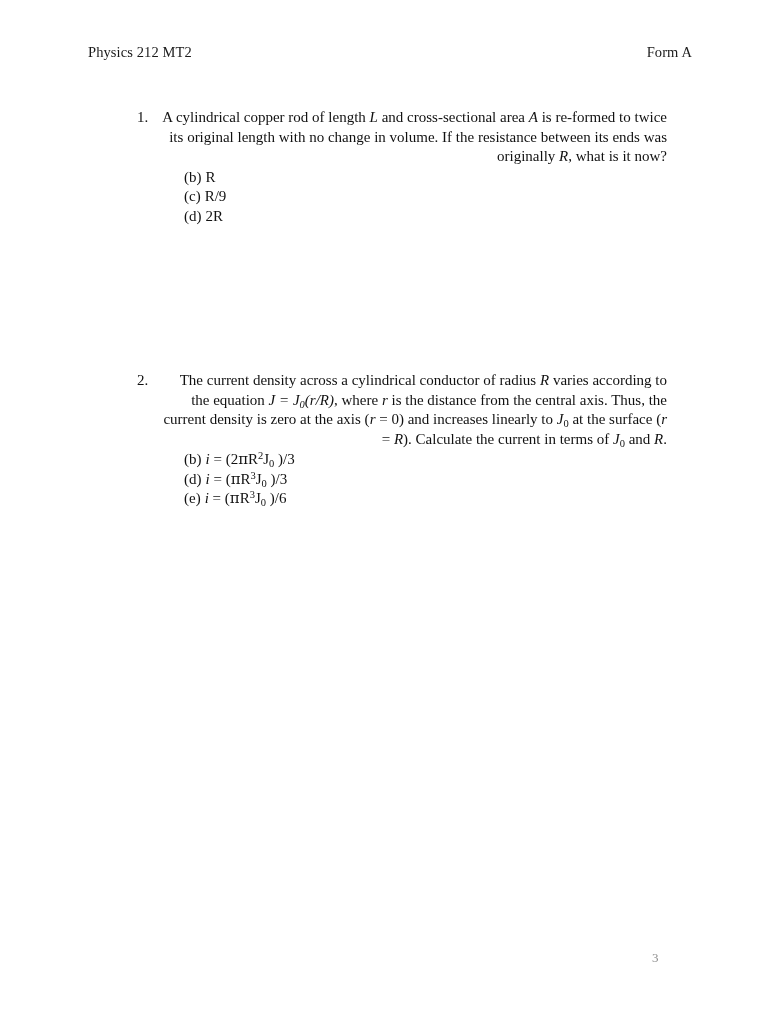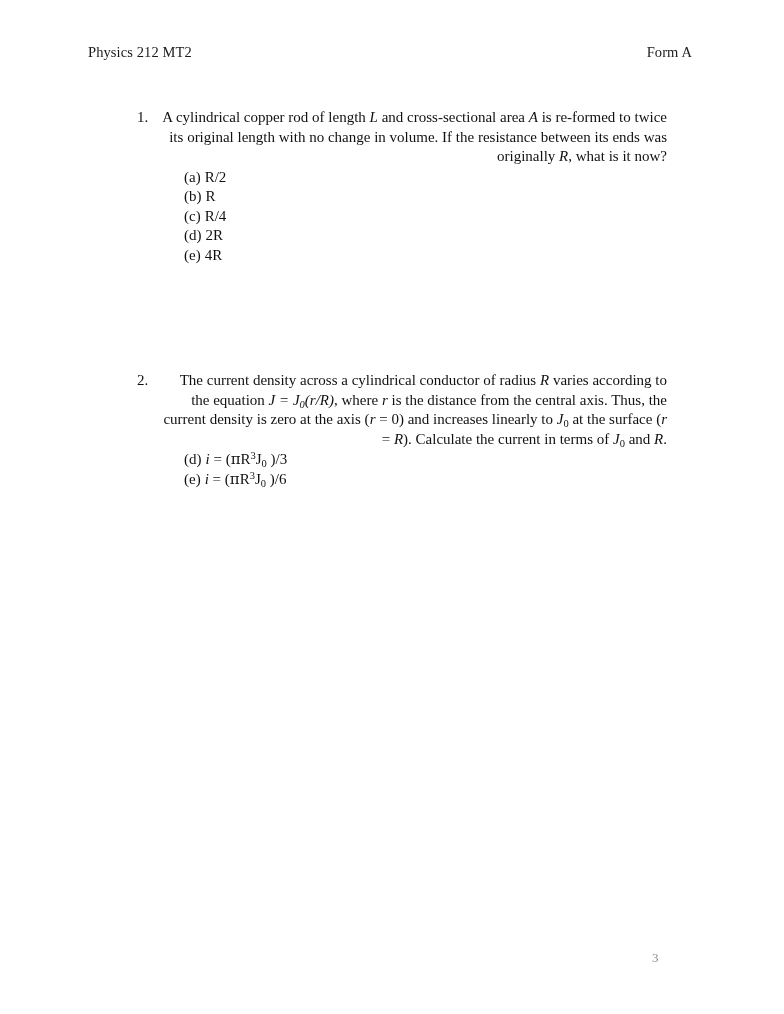--- a/index.html
+++ b/index.html
@@ -115,47 +115,44 @@
   <div class="question" id="q1">
     <div class="q-body">
       <div class="q-number">1.</div>
       <div class="q-stem">
         <span>A cylindrical copper rod of length </span><i>L</i><span> and cross-sectional area </span><i>A</i><span> is re-formed to twice its original length with no change in volume. If the resistance between its ends was originally </span><i>R</i><span>, what is it now?</span>
       </div>
     </div>
 
     <ul class="choices">
       <li class="choice">
-        <span class="choice-letter">(a)</span><span class="choice-text">R/2</span>
-      </li>
-      <li class="choice">
         <span class="choice-letter">(b)</span><span class="choice-text">R</span>
       </li>
       <li class="choice">
-        <span class="choice-letter">(c)</span><span class="choice-text">R/4</span>
+        <span class="choice-letter">(c)</span><span class="choice-text">R/9</span>
       </li>
       <li class="choice">
         <span class="choice-letter">(d)</span><span class="choice-text">2R</span>
-      </li>
-      <li class="choice">
-        <span class="choice-letter">(e)</span><span class="choice-text">4R</span>
       </li>
     </ul>
   </div>
 
   <div class="question" id="q2">
     <div class="q-body">
       <div class="q-number">2.</div>
       <div class="q-stem">
         <span>The current density across a cylindrical conductor of radius </span><i>R</i><span> varies according to the equation </span><span class="it"><i>J</i><span> = </span><i>J</i><sub>0</sub><span>(</span><i>r</i><span>/</span><i>R</i><span>)</span></span><span>, where </span><i>r</i><span> is the distance from the central axis. Thus, the current density is zero at the axis (</span><i>r</i><span> = 0) and increases linearly to </span><i>J</i><sub>0</sub><span> at the surface (</span><i>r</i><span> = </span><i>R</i><span>). Calculate the current in terms of </span><i>J</i><sub>0</sub><span> and </span><i>R</i><span>.</span>
       </div>
     </div>
 
     <ul class="choices">
       <li class="choice">
+        <span class="choice-letter">(b)</span><span class="choice-text"><i>i</i><span> = (</span><span>2</span><span class="sym">π</span><span>R</span><sup>2</sup><span>J</span><sub>0</sub><span> )/3</span></span>
+      </li>
+      <li class="choice">
         <span class="choice-letter">(d)</span><span class="choice-text"><i>i</i><span> = (</span><span></span><span class="sym">π</span><span>R</span><sup>3</sup><span>J</span><sub>0</sub><span> )/3</span></span>
       </li>
       <li class="choice">
         <span class="choice-letter">(e)</span><span class="choice-text"><i>i</i><span> = (</span><span></span><span class="sym">π</span><span>R</span><sup>3</sup><span>J</span><sub>0</sub><span> )/6</span></span>
       </li>
     </ul>
   </div>
 
   <div class="page-number">3</div>
 

